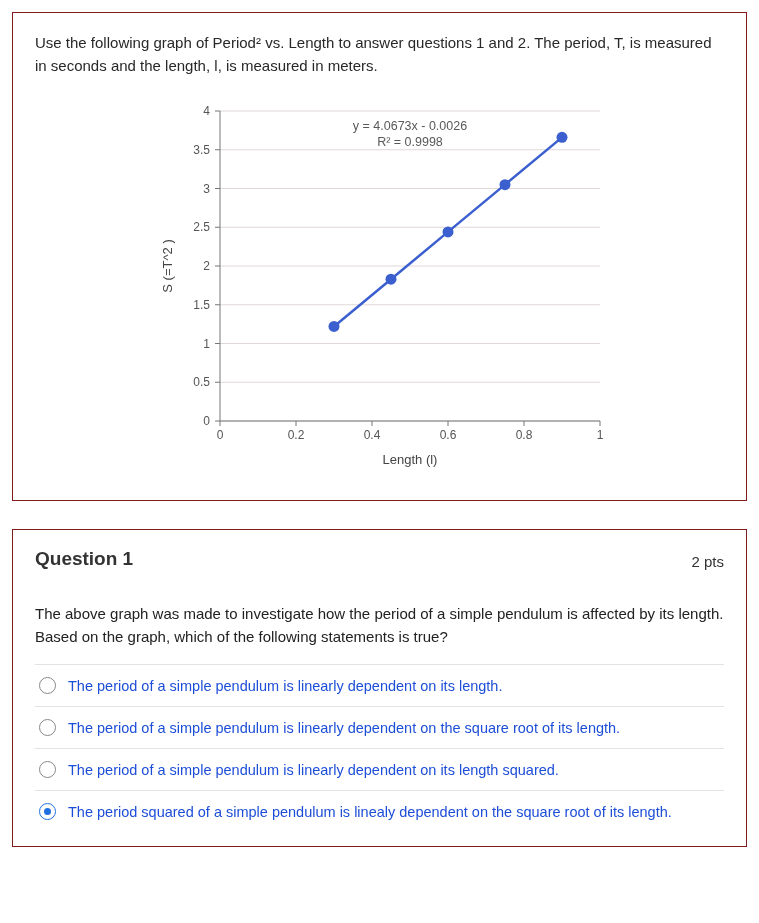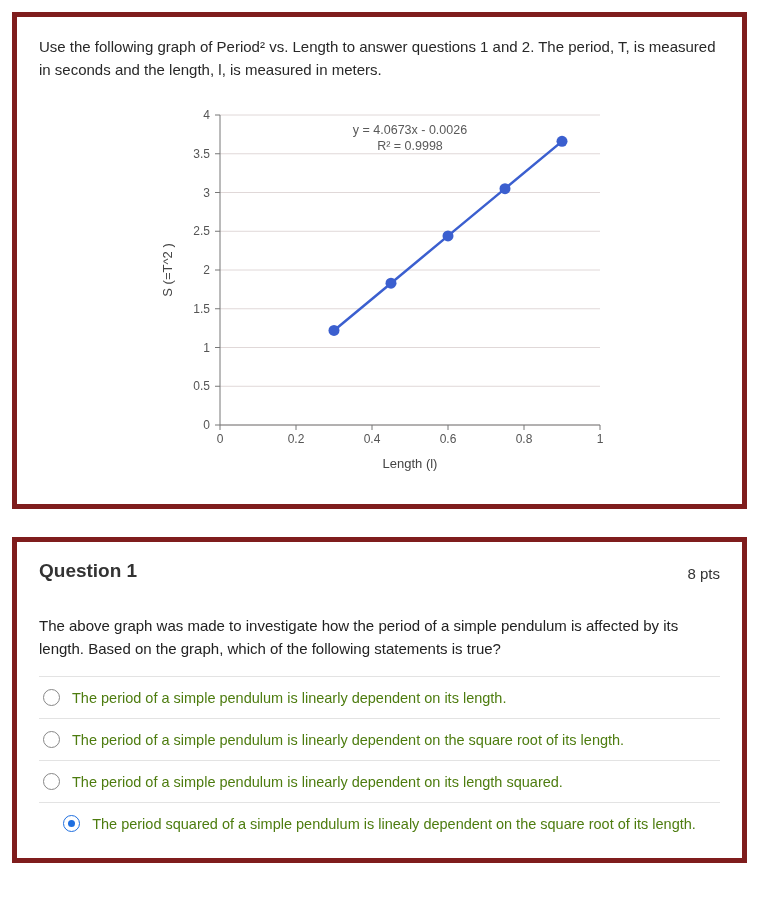--- a/index.html
+++ b/index.html
@@ -5,21 +5,21 @@
   body {
     font-family: "Helvetica Neue", Arial, sans-serif;
     margin: 0;
     padding: 12px;
     background: #fff;
     color: #222;
     width: 759px;
     box-sizing: border-box;
   }
   .panel {
-    border: 5px solid #7f1d1d;
+    border: 1px solid #7f1d1d;
     background: #fff;
     padding: 18px 22px 24px 22px;
     margin-bottom: 28px;
     box-sizing: border-box;
   }
   .instr {
     font-size: 15px;
     line-height: 1.55;
     color: #282828;
     margin: 0 0 18px 0;
@@ -39,23 +39,23 @@
     display:flex; justify-content:space-between; align-items:flex-end;
     padding-bottom: 14px; margin-bottom:18px;
   }
   .q-title { font-size:19px; font-weight:700; color:#333;}
   .q-pts   { font-size:15px; color:#333;}
   .q-body  { font-size:15px; line-height:1.55; color:#222; margin-bottom:16px;}
   .opt-row {
     border-top:1px solid #e3e3e3;
     padding:12px 4px;
     display:flex; align-items:center; gap:12px;
-    font-size:14.5px; color:#4d7c0f;
+    font-size:14.5px; color:#1d4ed8;
   }
-  .opt-row:last-child { padding-bottom:2px;justify-content:center; }
+  .opt-row:last-child { padding-bottom:2px; }
   .radio {
     width:15px; height:15px; border-radius:50%;
     border:1.5px solid #888; flex:0 0 auto;
     display:flex; align-items:center; justify-content:center;
     background:#fff;
   }
   .radio.sel { border-color:#1f6fe0;}
   .radio.sel::after{
     content:""; width:7px; height:7px; border-radius:50%; background:#1f6fe0;
   }
@@ -128,21 +128,21 @@
         <circle cx="308" cy="135.9" r="5.5" class="data-point"></circle>
         <circle cx="365" cy="88.625" r="5.5" class="data-point"></circle>
         <circle cx="422" cy="41.349999999999966" r="5.5" class="data-point"></circle>
       </svg>
   </div>
 </div>
 
 <div class="panel">
   <div class="q-head">
     <span class="q-title">Question 1</span>
-    <span class="q-pts">8 pts</span>
+    <span class="q-pts">2 pts</span>
   </div>
   <div class="q-body">The above graph was made to investigate how the period of a simple pendulum is affected by its length. Based on the graph, which of the following statements is true?</div>
   <div id="options">
       <div class="opt-row">
         <span class="radio"></span>
         <span>The period of a simple pendulum is linearly dependent on its length.</span>
       </div>
       <div class="opt-row">
         <span class="radio"></span>
         <span>The period of a simple pendulum is linearly dependent on the square root of its length.</span>

